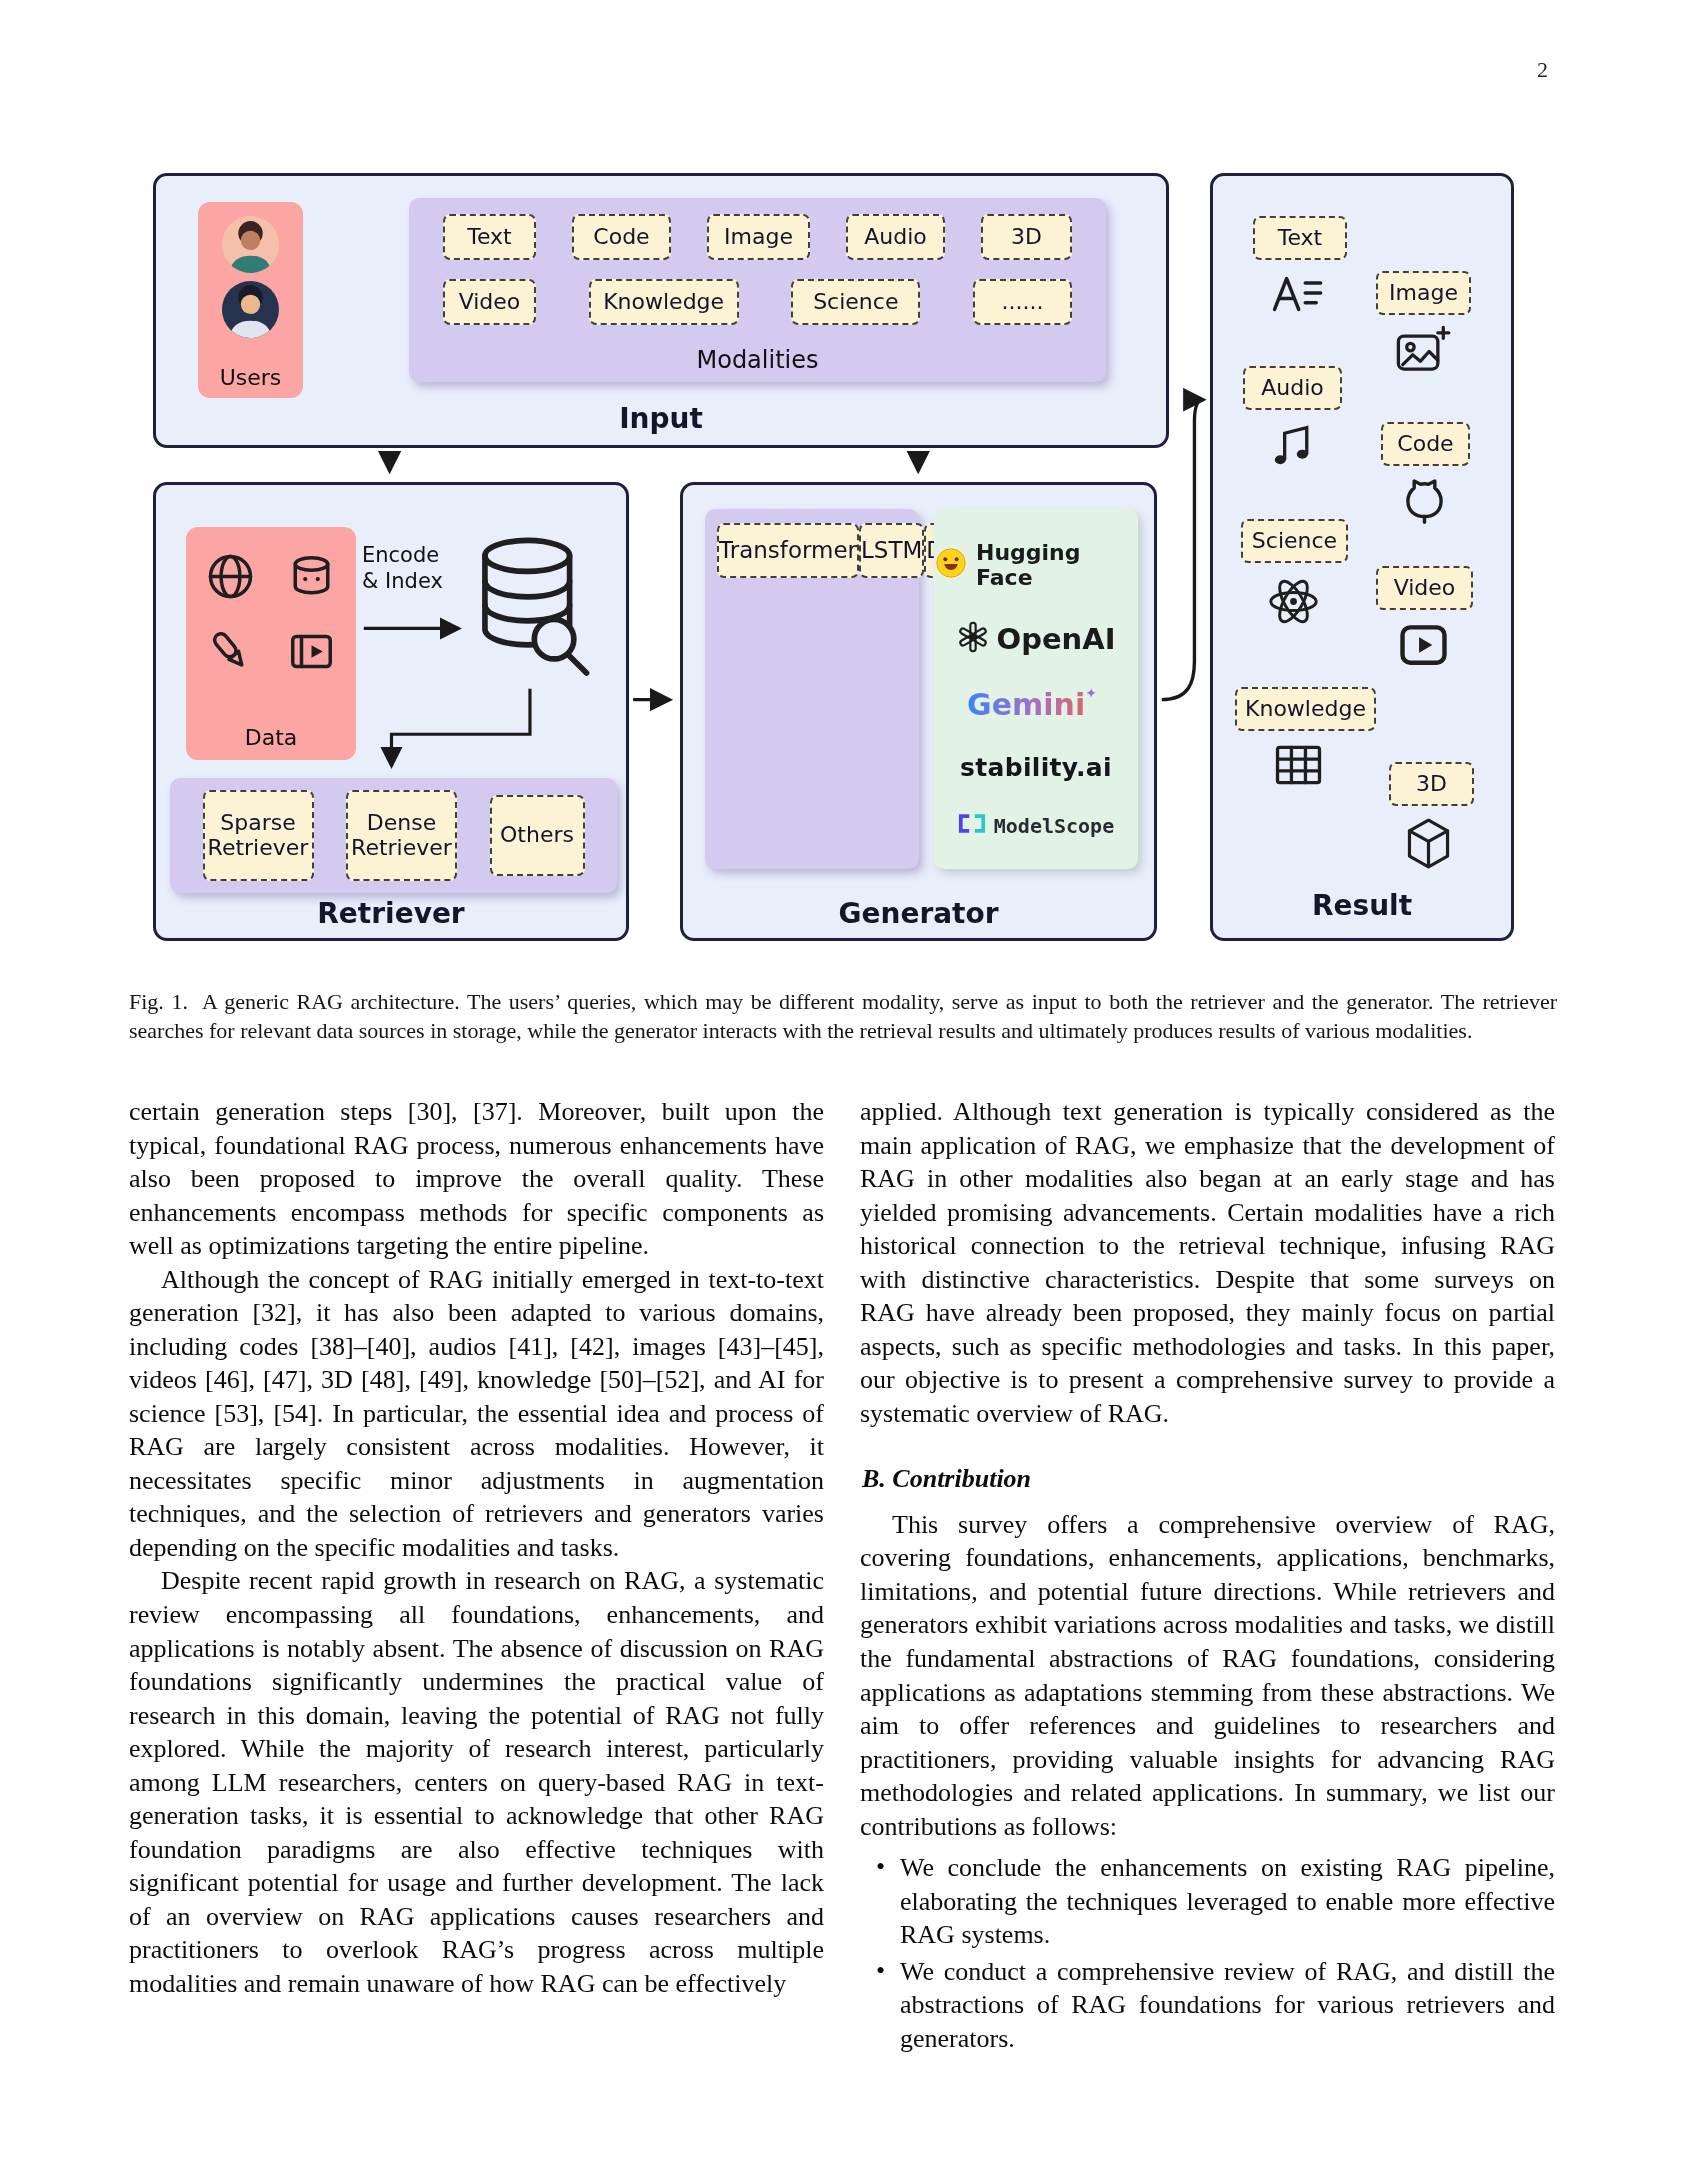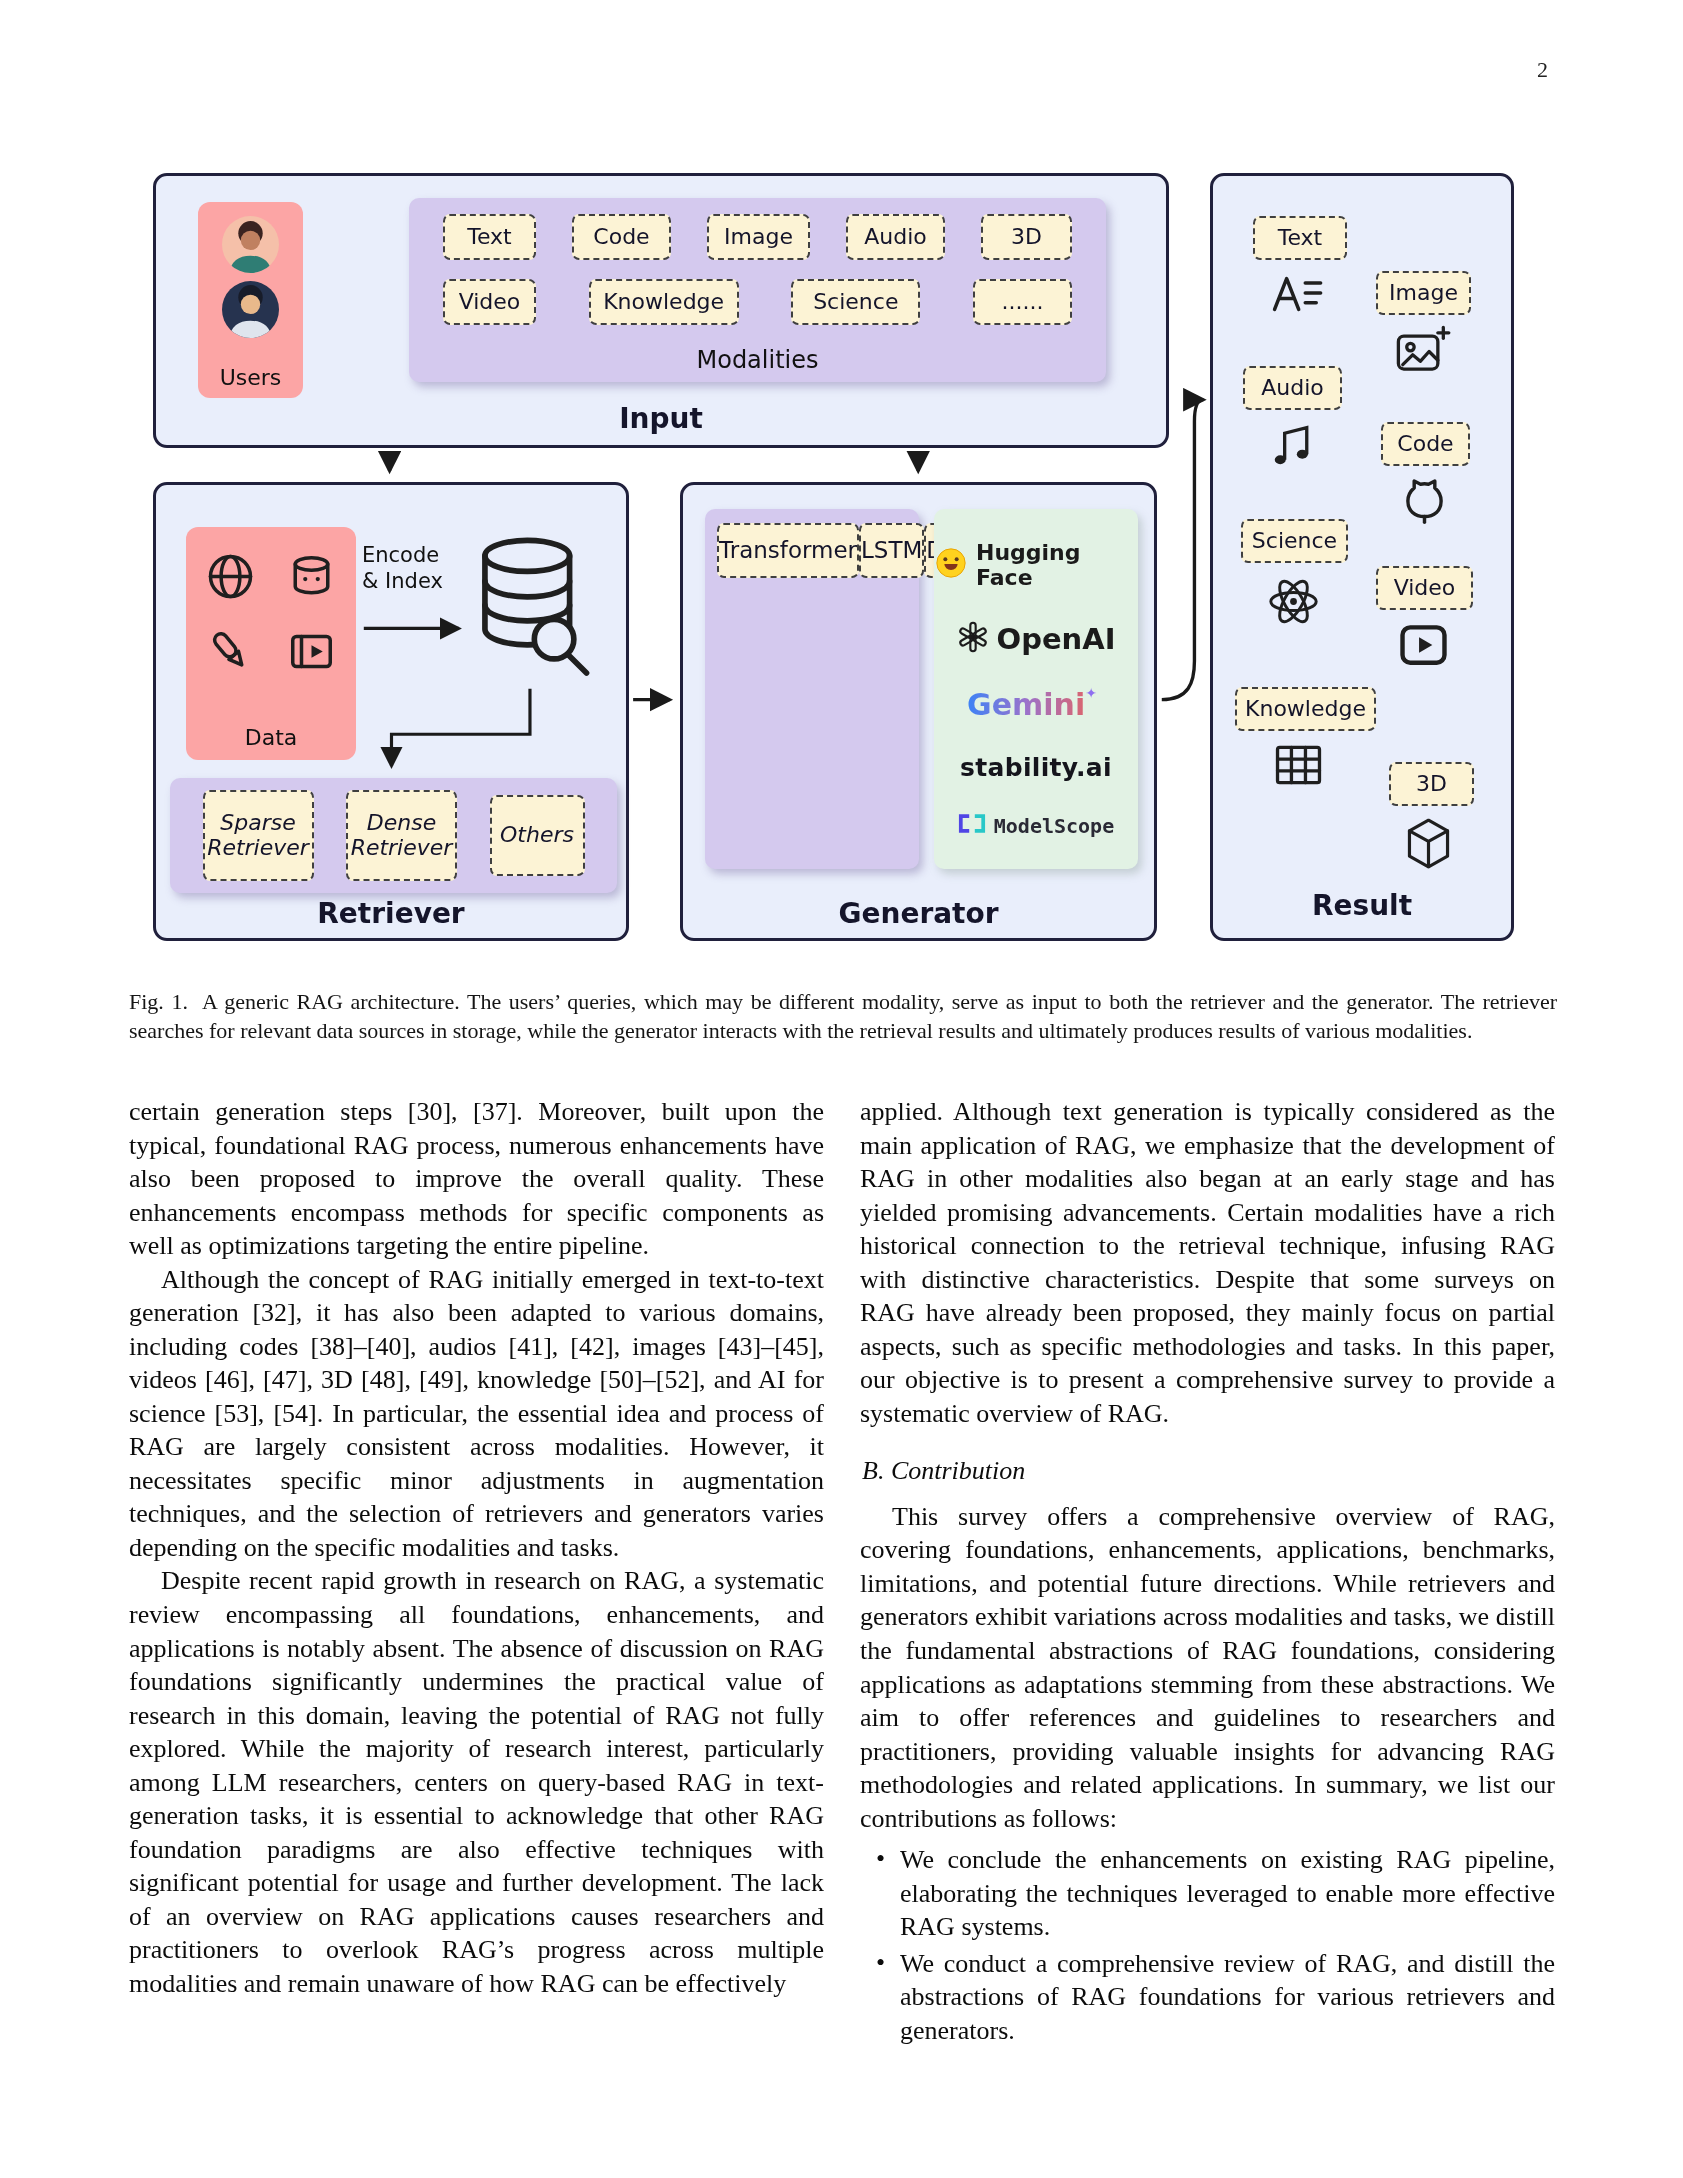--- a/index.html
+++ b/index.html
@@ -46,21 +46,21 @@
   
   #data-box { position:absolute; left:30px; top:42px; width:170px; height:233px;
               display:flex; flex-direction:column; align-items:center; }
   .data-grid { display:grid; grid-template-columns:repeat(2,55px); gap:16px 26px; margin-top:22px; }
   .data-label { margin-top:auto; padding-bottom:10px; font-size:22px; }
   #encode-label { position:absolute; left:206px; top:57px; width:117px; font-size:21px;
                   white-space:pre-line; line-height:1.25; }
   #dbsearch { position:absolute; left:312px; top:46px; width:127px; height:150px; }
   #methods-box { position:absolute; left:14px; top:293px; width:447px; height:115px;
                  display:flex; align-items:center; justify-content:space-evenly; }
-  .method { width:111px; height:91px;font-style:italic; }
+  .method { width:111px; height:91px; }
   .method.small { width:95px; height:81px; }
   #retriever-panel .panel-label { bottom:8px; }
 
   
   #models-box { position:absolute; left:22px; top:24px; width:214px; height:360px;
                 display:flex; flex-direction:row; justify-content:space-between; padding:14px 12px; }
   #models-box .dashed { height:55px; font-size:23px; }
   #providers-box { position:absolute; left:251px; top:24px; width:204px; height:360px;
                    display:flex; flex-direction:column; justify-content:space-evenly; align-items:center;
                    background:#e2f2e4; border-radius:10px; box-shadow:4px 5px 8px rgba(130,150,140,.35); }
@@ -89,21 +89,21 @@
   .caption { position:absolute; left:129px; top:988px; width:1428px;
              font-size:22px; line-height:1.3; text-align:justify; color:#151515; }
   .caption-label { margin-right:14px; }
 
   
   .body-text { position:absolute; left:129px; top:1095px; width:1426px;
                display:flex; gap:36px; font-size:26px; line-height:1.29; text-align:justify; color:#0c0c0c; }
   .col { width:695px; }
   .col p { margin:0; }
   .col p.indent { text-indent:32px; }
-  .subsection { font-style:italic; font-weight:400; font-size:26px; margin:24px 0 12px 2px; text-align:left; }
+  .subsection { font-style:italic; font-weight:700; font-size:26px; margin:32px 0 12px 2px; text-align:left; }
   ul.bullets { margin:8px 0 0 0; padding:0; list-style:none; }
   ul.bullets li { position:relative; padding-left:40px; margin-bottom:3px; }
   ul.bullets li::before { content:"\2022"; position:absolute; left:16px; top:-1px; }
 </style>
 </head>
 <body>
 
 <div class="page">
 
   <div class="page-number">2</div>

